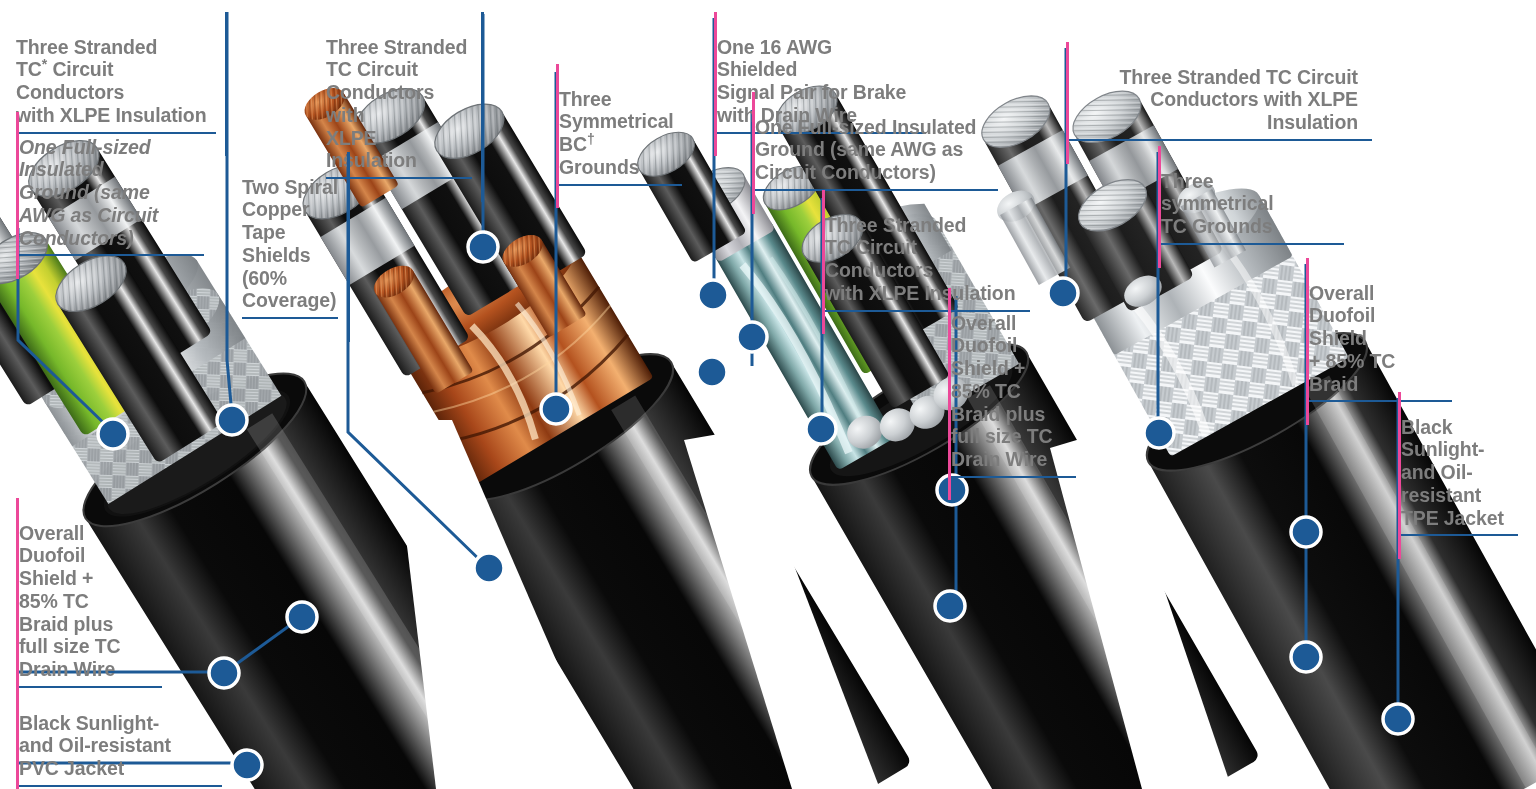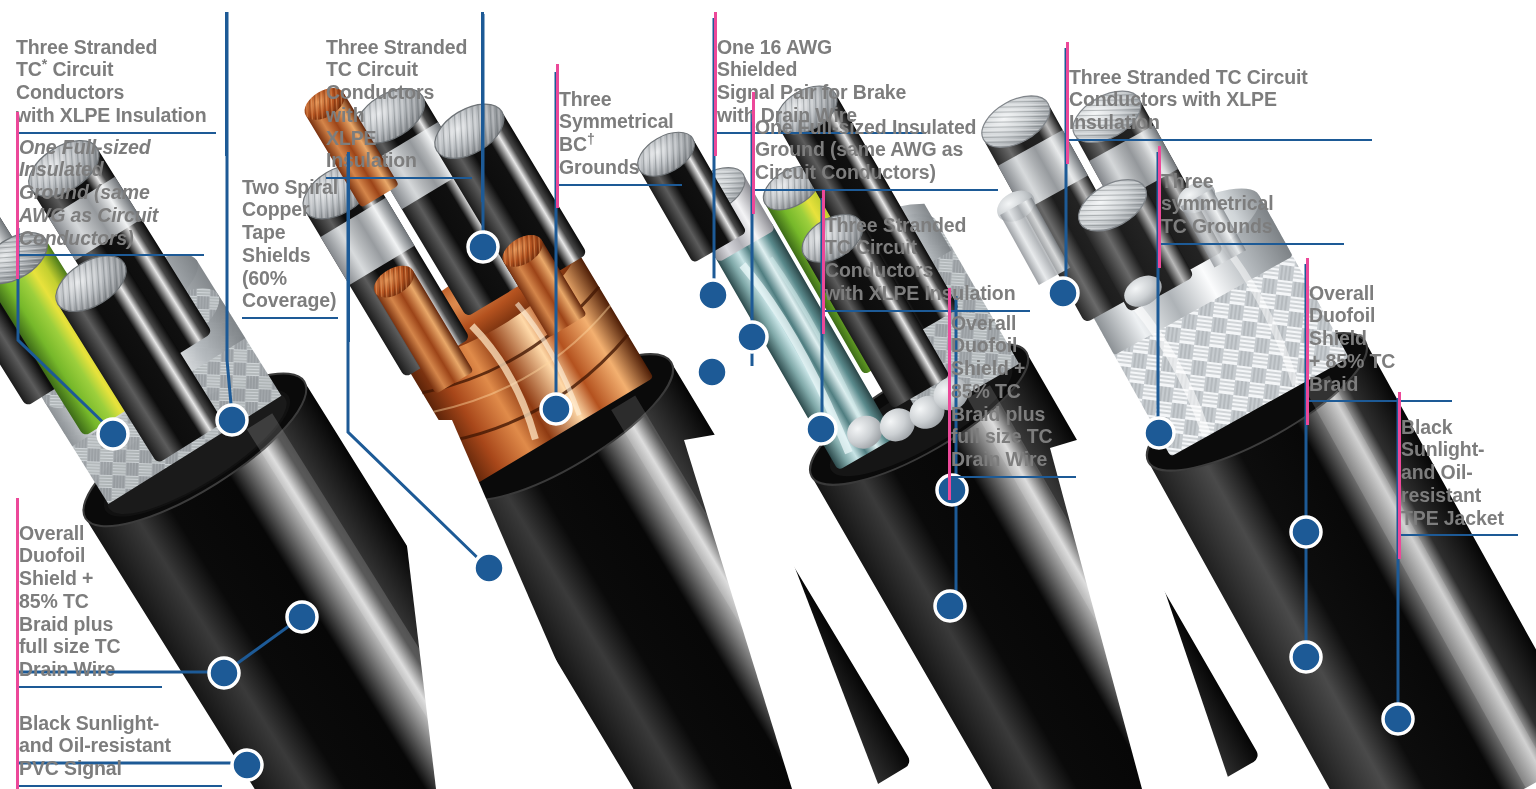--- a/index.html
+++ b/index.html
@@ -589,21 +589,21 @@
 Shield +
 85% TC
 Braid plus
 full size TC
 Drain Wire</span>
   </div>
 
   <div class="cal bl" style="left:16px; top:688px; width:206px;">
     <span class="txt">Black Sunlight-
 and Oil-resistant
-PVC Signal</span>
+PVC Jacket</span>
   </div>
 
   <div class="cal br" style="left:326px; top:12px; width:158px;">
     <span class="txt">Three Stranded
 TC Circuit
 Conductors with
 XLPE Insulation</span>
   </div>
 
   <div class="cal br" style="left:242px; top:152px; width:108px;">
@@ -642,21 +642,21 @@
   <div class="cal bl" style="left:948px; top:288px; width:128px;">
     <span class="txt">Overall
 Duofoil
 Shield +
 85% TC
 Braid plus
 full size TC
 Drain Wire</span>
   </div>
 
-  <div class="cal bl" style="left:1066px; top:42px; width:306px;">
+  <div class="cal bl" style="left:1066px; top:42px; width:306px;text-align:right;">
     <span class="txt">Three Stranded TC Circuit
 Conductors with XLPE Insulation</span>
   </div>
 
   <div class="cal bl" style="left:1158px; top:146px; width:186px;">
     <span class="txt">Three symmetrical
 TC Grounds</span>
   </div>
 
   <div class="cal bl" style="left:1306px; top:258px; width:146px;">

